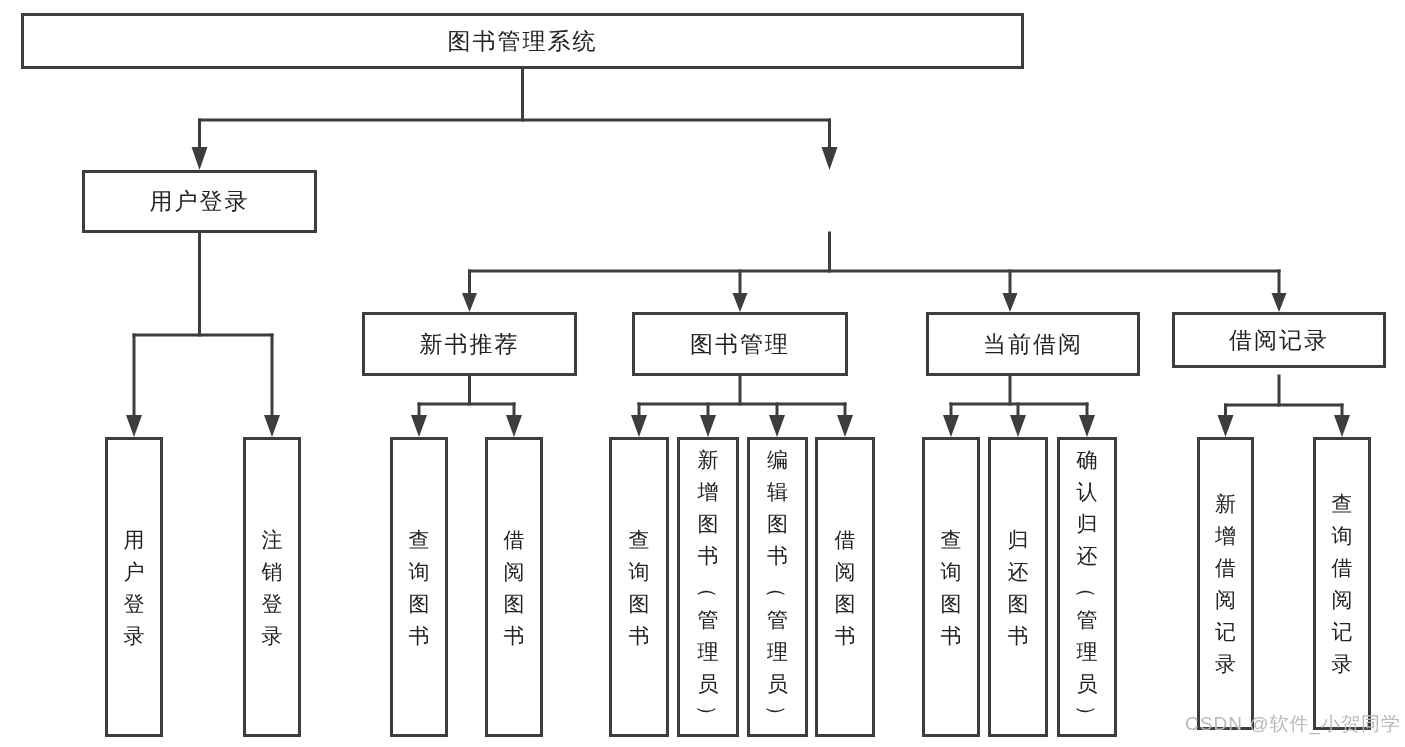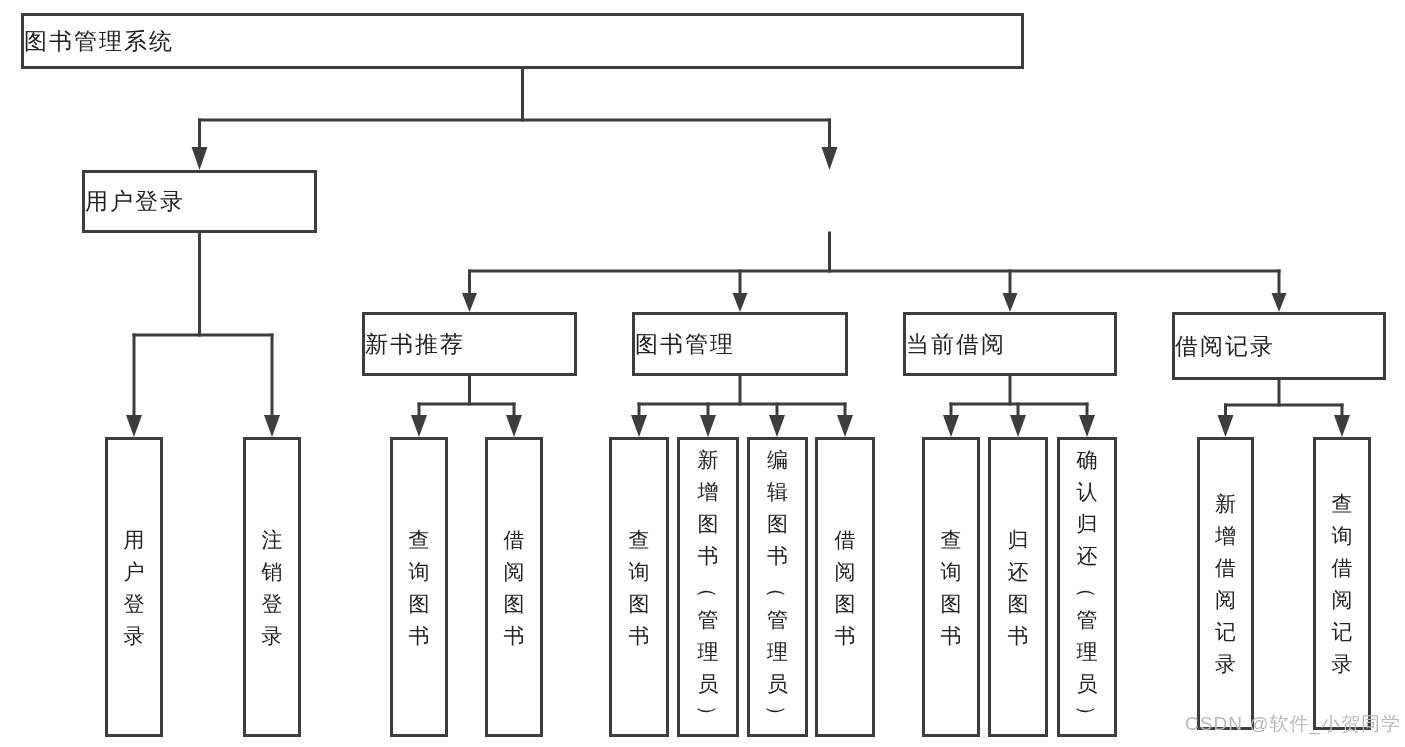--- a/index.html
+++ b/index.html
@@ -26,20 +26,21 @@
     left: 0; top: 0;
     color: var(--line);
   }
   .box {
     position: absolute;
     box-sizing: border-box;
     border: 3px solid var(--line);
     background: var(--background);
     display: flex;
     align-items: center;
+    justify-content: center;
   }
   .hlabel {
     font-size: 23px;
     letter-spacing: 2px;
     color: var(--text);
     white-space: nowrap;
   }
   .leaf { flex-direction: column; }
   .vtext {
     display: flex;
@@ -143,24 +144,24 @@
   <div class="box" style="left:82px;top:170px;width:235px;height:63px">
     <span class="hlabel">用户登录</span>
   </div>
 
   <div class="box" style="left:362px;top:312px;width:215px;height:64px">
     <span class="hlabel">新书推荐</span>
   </div>
   <div class="box" style="left:632px;top:312px;width:216px;height:64px">
     <span class="hlabel">图书管理</span>
   </div>
-  <div class="box" style="left:903px;top:312px;width:214px;height:64px">
+  <div class="box" style="left:926px;top:312px;width:214px;height:64px">
     <span class="hlabel">当前借阅</span>
   </div>
-  <div class="box" style="left:1172px;top:312px;width:214px;height:68px">
+  <div class="box" style="left:1172px;top:312px;width:214px;height:56px">
     <span class="hlabel">借阅记录</span>
   </div>
 
   <div class="box leaf" style="left:105px;top:437px;width:58px;height:300px">
     <div class="vtext">
         <span>用</span>
         <span>户</span>
         <span>登</span>
         <span>录</span>
       </div>

